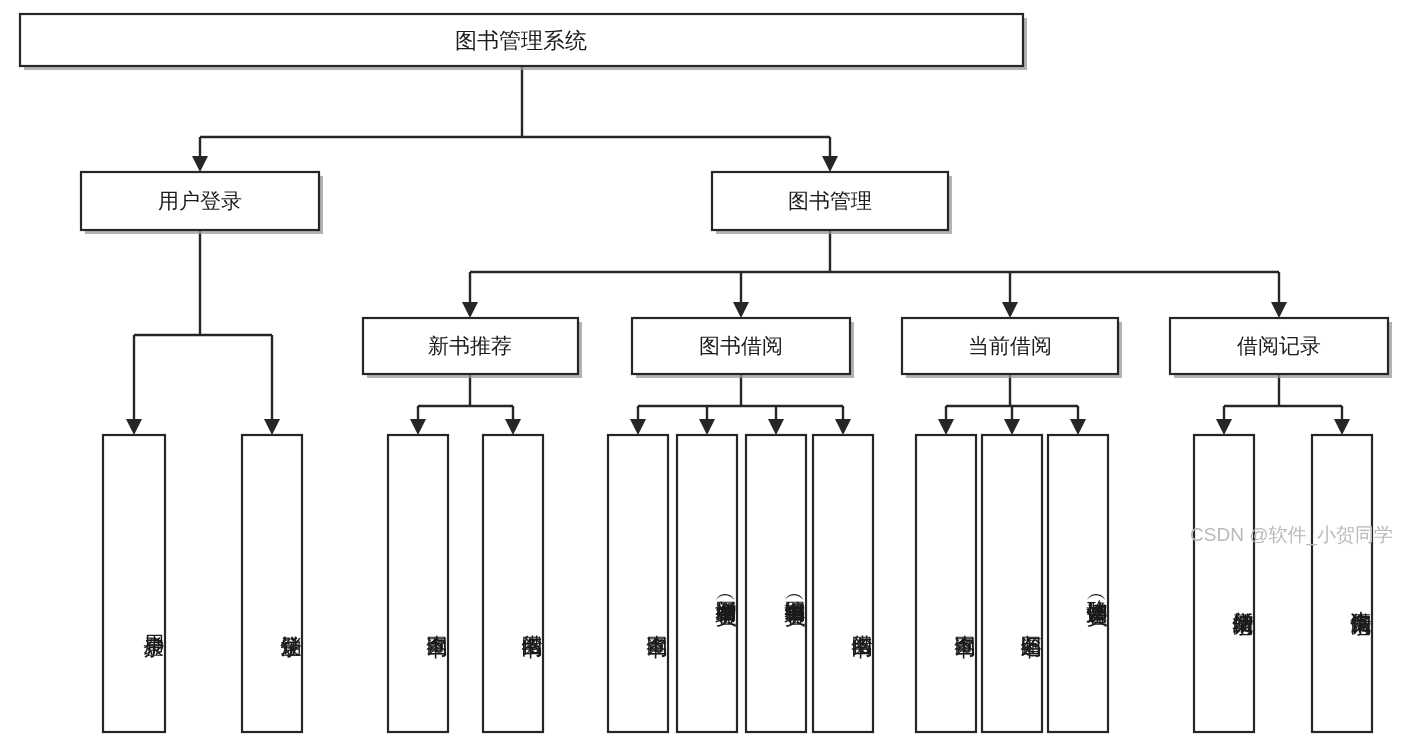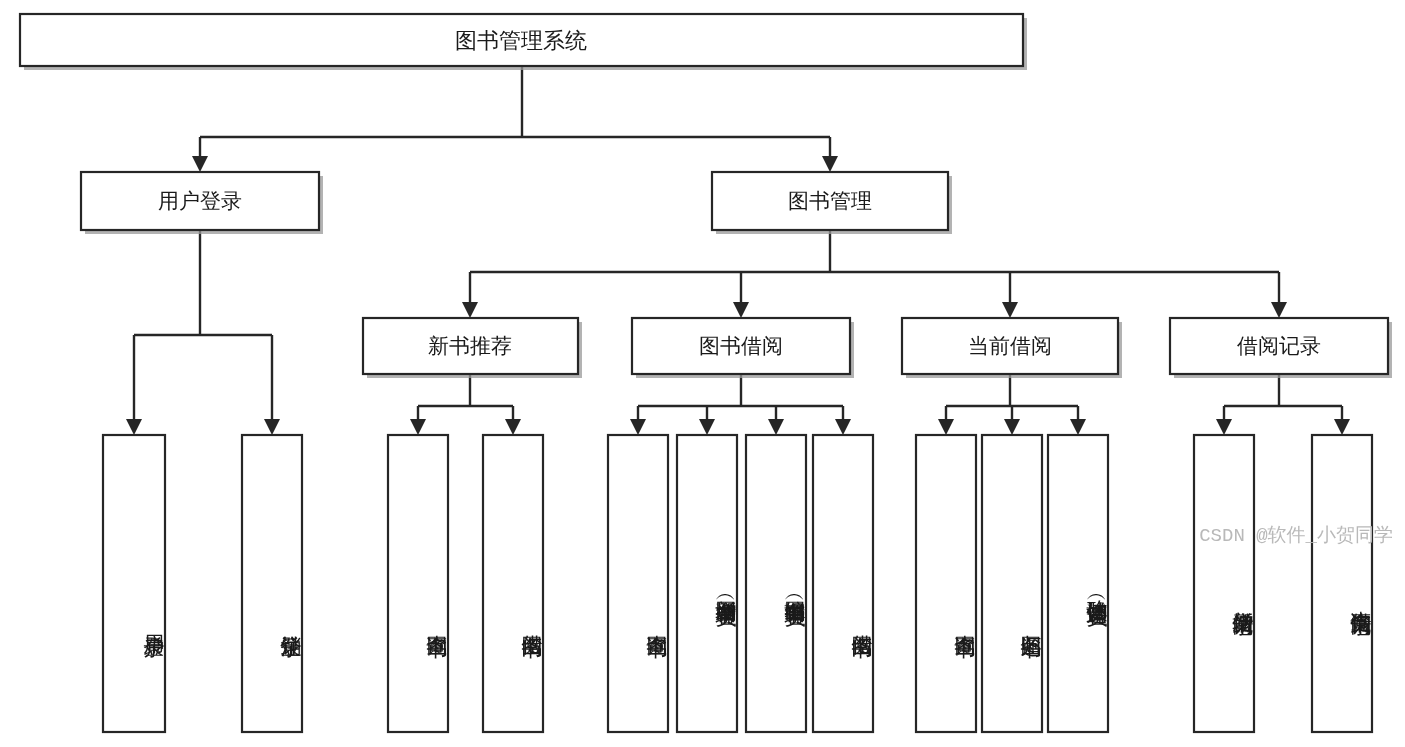--- a/index.html
+++ b/index.html
@@ -74,21 +74,21 @@
     text-align: center;
     display: flex;
     align-items: flex-start;
     justify-content: center;
     pointer-events: none;
   }
   .watermark {
     position: absolute;
     right: 12px;
     bottom: 6px;
-    font-family: Liberation Mono, monospace;
+    font-family: Liberation Sans, sans-serif;
     font-size: 19px;
     color: #b9b9b9;
     white-space: nowrap;
     user-select: none;
     margin-left: 15px;
   }
 </style>
 </head>
 <body>
 

